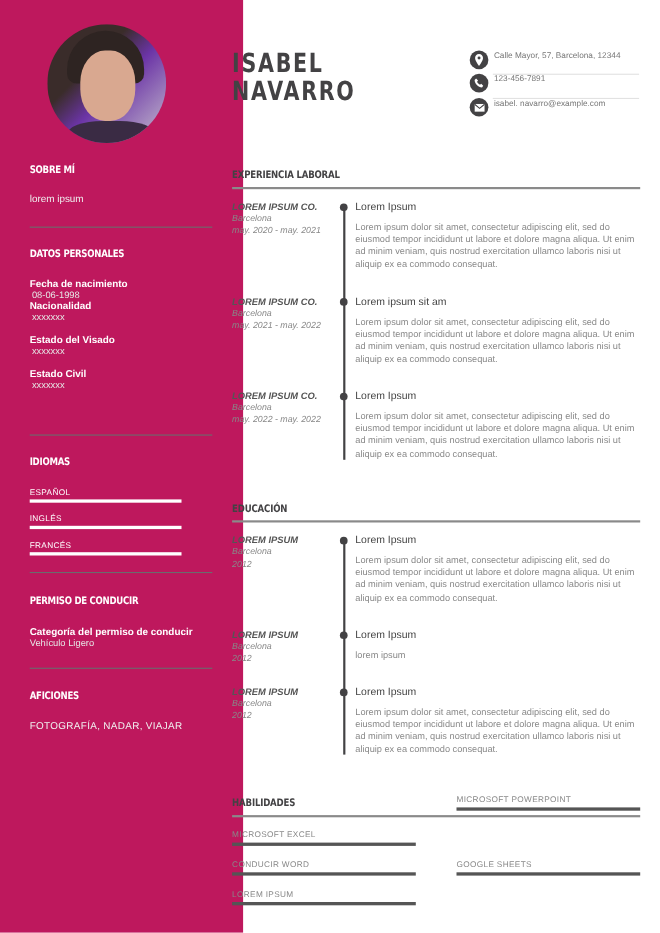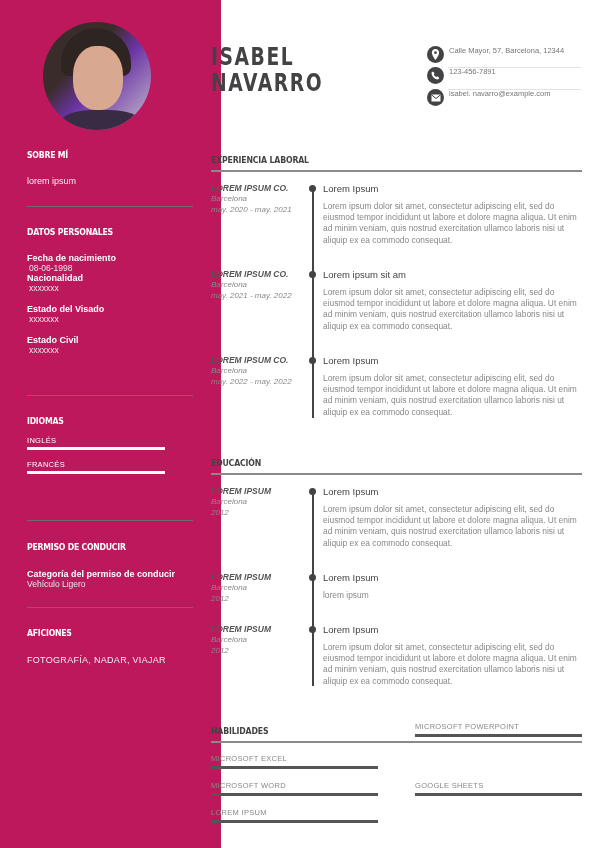--- a/index.html
+++ b/index.html
@@ -77,20 +77,24 @@
     </div>
     <div style="margin-top:11px;">
       <div class="pd-label">Estado Civil</div>
       <div class="pd-value">xxxxxxx</div>
     </div>
   </div>
   <div class="sb-divider" style="top:395px;"></div>
 
   <div class="sb-section" style="top:415px;">
     <div class="sb-title">IDIOMAS</div>
+    <div style="margin-top:17px;">
+      <div class="lang-name">ESPAÑOL</div>
+      <div class="lang-bar"></div>
+    </div>
     <div style="margin-top:10px;">
       <div class="lang-name">INGLÉS</div>
       <div class="lang-bar"></div>
     </div>
     <div style="margin-top:10px;">
       <div class="lang-name">FRANCÉS</div>
       <div class="lang-bar"></div>
     </div>
   </div>
   <div class="sb-divider" style="top:520px;"></div>
@@ -234,21 +238,21 @@
 
 <div class="skill" style="left:211px; top:754px;">
   <div class="label">MICROSOFT EXCEL</div>
   <div class="bar"></div>
 </div>
 <div class="skill" style="left:415px; top:722px;">
   <div class="label">MICROSOFT POWERPOINT</div>
   <div class="bar"></div>
 </div>
 <div class="skill" style="left:211px; top:781px;">
-  <div class="label">MICROSOFT WORD</div>
+  <div class="label">CONDUCIR WORD</div>
   <div class="bar"></div>
 </div>
 <div class="skill" style="left:415px; top:781px;">
   <div class="label">GOOGLE SHEETS</div>
   <div class="bar"></div>
 </div>
 <div class="skill" style="left:211px; top:808px;">
   <div class="label">LOREM IPSUM</div>
   <div class="bar"></div>
 </div>

